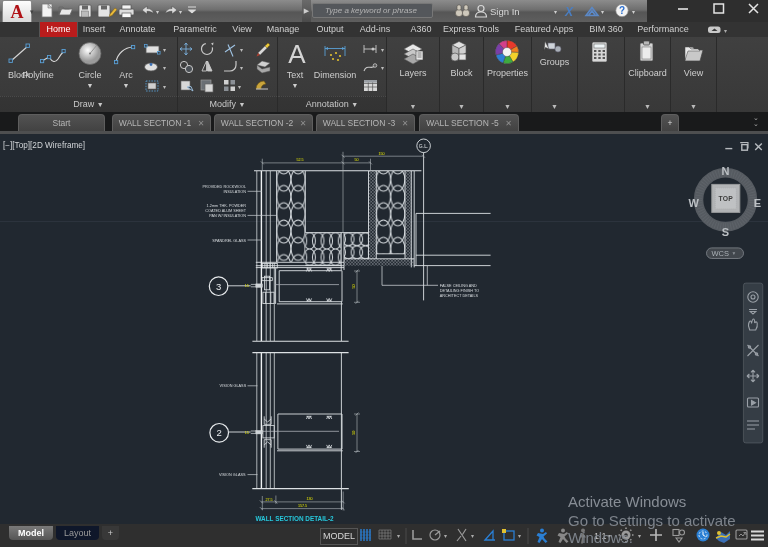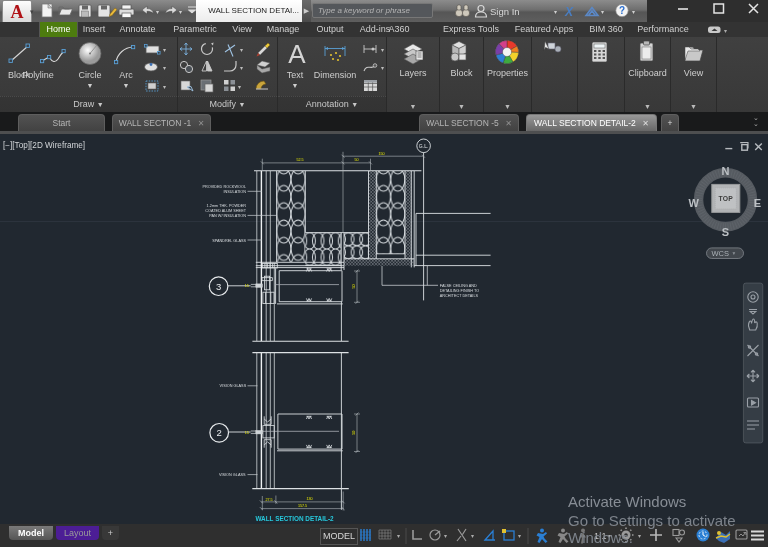--- a/index.html
+++ b/index.html
@@ -5,25 +5,25 @@
   html,body{margin:0;padding:0;}
   body{width:768px;height:547px;overflow:hidden;background:#212830;font-family:"Liberation Sans",sans-serif;position:relative;}
   .abs{position:absolute;}
   
   #titlebar{left:0;top:0;width:768px;height:22px;background:linear-gradient(#8c8c8c,#6e6e6e 45%,#565656 55%,#5e5e5e);}
   #titlebar .dark{position:absolute;left:647px;top:0;width:121px;height:22px;background:#2e2e2e;}
   #logo{left:2px;top:0px;width:28px;height:22px;background:linear-gradient(#fdfdfd,#d8d8d8);border:1px solid #888;border-radius:2px;}
   #logo svg{position:absolute;left:3px;top:1px;}
   #titleplate{left:196px;top:0;width:106px;height:22px;background:linear-gradient(#ffffff,#ececec);color:#1a1a1a;font-size:8px;line-height:22px;text-align:right;padding-right:3px;box-sizing:border-box;white-space:nowrap;}
   #titlearrow{left:302px;top:0;width:9px;height:22px;background:linear-gradient(#6a6a6a,#4a4a4a);color:#ccc;font-size:7px;line-height:22px;text-align:center;}
-  #searchbox{left:312px;top:3px;width:121px;height:15px;background:#54575b;border:1px solid #777;border-radius:2px;box-sizing:border-box;color:#b4b4b4;font-size:8px;font-style:italic;line-height:13px;padding-left:5px;}
+  #searchbox{left:312px;top:3px;width:121px;height:15px;background:#54575b;border:1px solid #777;border-radius:2px;box-sizing:border-box;color:#b4b4b4;font-size:8px;font-style:italic;line-height:13px;padding-left:12px;}
   
   #ribbontabs{left:0;top:22px;width:768px;height:15px;background:#333333;}
   #ribbontabs .tab{position:absolute;top:0;height:15px;color:#cfcfcf;font-size:9px;line-height:15px;text-align:center;}
-  #hometab{background:#4d7c0f;border-left:1px solid #555;border-right:1px solid #555;color:#fff !important;}
+  #hometab{background:#b91c1c;border-left:1px solid #555;border-right:1px solid #555;color:#fff !important;}
   
   #ribbon{left:0;top:37px;width:768px;height:75px;background:linear-gradient(#404040,#383838);}
   .psep{position:absolute;top:0;width:1px;height:75px;background:#2a2a2a;}
   .plabel{position:absolute;top:59px;height:15px;left:0;right:0;color:#c8c8c8;font-size:9px;text-align:center;line-height:15px;background:rgba(0,0,0,0.08);border-top:1px dotted #4a4a4a;}
   .panel{position:absolute;top:0;height:75px;}
   .biglabel{position:absolute;width:100%;text-align:center;top:31px;color:#cfcfcf;font-size:9px;}
   .caret{position:absolute;bottom:2px;left:0;right:0;text-align:center;color:#bbb;font-size:7px;line-height:7px;}
   .toollabel{position:absolute;color:#cfcfcf;font-size:9px;top:33px;width:100%;text-align:center;}
   
   #doctabs{left:0;top:112px;width:768px;height:19px;background:#191a1b;}
@@ -70,21 +70,20 @@
       <rect x="84" y="11" width="9" height="4.5" fill="#fafafa" stroke="#555" stroke-width="0.7"></rect>
 
     <path d="M104 8 l5-4 v2.5 c4 0 6 2 6.5 5 -2-1.8-4-2.2-6.5-2.2 v2.7 z" fill="#d9d9d9" stroke="#444" stroke-width="0.5"></path>
     <text x="118" y="12" fill="#cfcfcf" font-size="6">▾</text>
 
     <path d="M139 8 l-5-4 v2.5 c-4 0-6 2-6.5 5 2-1.8 4-2.2 6.5-2.2 v2.7 z" fill="#d9d9d9" stroke="#444" stroke-width="0.5"></path>
     <text x="141" y="12" fill="#cfcfcf" font-size="6">▾</text>
 
     <path d="M150 5 h8 M154 8 l-3.5 0 3.5 3 3.5-3 z" stroke="#ddd" stroke-width="1" fill="#ddd"></path>
   </svg>
-  <div id="titleplate" class="abs">WALL SECTION DETAI...</div>
   <div id="titlearrow" class="abs">▶</div>
   <div id="searchbox" class="abs">Type a keyword or phrase</div>
   <svg class="abs" style="left:450px;top:2px" width="200" height="18" viewBox="0 0 200 18">
 
     <g fill="#cfc9bc" stroke="#55504a" stroke-width="0.6">
       <circle cx="9" cy="11" r="3.6"></circle>
         <circle cx="16" cy="11" r="3.6"></circle>
         <rect x="7" y="3" width="4" height="5" rx="1.5"></rect>
         <rect x="14" y="3" width="4" height="5" rx="1.5"></rect>
     </g>
@@ -111,21 +110,21 @@
 </div>
 <div id="ribbontabs" class="abs">
   <div class="tab" id="hometab" style="left:39px;width:37px;">Home</div>
   <div class="tab" style="left:80px;width:28px;">Insert</div>
   <div class="tab" style="left:115px;width:45px;">Annotate</div>
   <div class="tab" style="left:168px;width:54px;">Parametric</div>
   <div class="tab" style="left:228px;width:28px;">View</div>
   <div class="tab" style="left:262px;width:42px;">Manage</div>
   <div class="tab" style="left:311px;width:38px;text-align:center;">Output</div>
   <div class="tab" style="left:355px;width:40px;">Add-ins</div>
-  <div class="tab" style="left:384px;width:30px;">A360</div>
+  <div class="tab" style="left:406px;width:30px;">A360</div>
   <div class="tab" style="left:437px;width:68px;">Express Tools</div>
   <div class="tab" style="left:508px;width:72px;">Featured Apps</div>
   <div class="tab" style="left:584px;width:44px;">BIM 360</div>
   <div class="tab" style="left:632px;width:62px;">Performance</div>
   <svg class="abs" style="left:708px;top:3px" width="24" height="10" viewBox="0 0 24 10">
       <rect x="0" y="1.5" width="12.5" height="6.5" rx="2.5" fill="#c9c9c9"></rect>
       <path d="M3.5 6 l3 -2.5 3 2.5 z" fill="#3a3a3a"></path>
       <text x="16" y="8" fill="#aaa" font-size="6">▾</text>
     </svg>
 </div>
@@ -154,20 +153,24 @@
       <div class="caret">▼</div>
     </div>
   <div class="panel" style="left:440px;width:43px">
       <div class="biglabel">Block</div>
       <div class="caret">▼</div>
     </div>
   <div class="panel" style="left:484px;width:47px">
       <div class="biglabel">Properties</div>
       <div class="caret">▼</div>
     </div>
+  <div class="panel" style="left:532px;width:45px">
+      <div class="biglabel" style="top:20px">Groups</div>
+      <div class="caret">▼</div>
+    </div>
   <div class="panel" style="left:625px;width:45px">
       <div class="biglabel">Clipboard</div>
       <div class="caret">▼</div>
     </div>
   <div class="panel" style="left:671px;width:45px">
       <div class="biglabel">View</div>
       <div class="caret">▼</div>
     </div>
   <div class="toollabel" style="left:0px;width:38px;">Block</div>
   <div class="toollabel" style="left:19px;width:38px;">Polyline</div>
@@ -330,30 +333,31 @@
     <g>
       <path d="M685 10 h8 l2 3 h8 v0 l-3 11 h-15 z" fill="#c8c8c8" stroke="#444" stroke-width="0.7"></path>
       <path d="M685 10 v13 l3 -9 h12 l-2 -2 h-7 l-2 -2 z" fill="#e8e8e8" stroke="#444" stroke-width="0.5"></path>
     </g>
 
   </svg>
 </div>
 <div id="doctabs" class="abs">
   <div class="dtab" style="left:18px;width:87px;">Start</div>
   <div class="dtab" style="left:112px;width:99px;">WALL SECTION -1 <span class="x">✕</span></div>
+  <div class="dtab" style="left:214px;width:99px;">WALL SECTION -2 <span class="x">✕</span></div>
+  <div class="dtab" style="left:316px;width:99px;">WALL SECTION -3 <span class="x">✕</span></div>
   <div class="dtab" style="left:419px;width:100px;">WALL SECTION -5 <span class="x">✕</span></div>
-  <div class="dtab" style="left:526px;width:131px;background:linear-gradient(#989898,#5e5e5e);color:#fff;border-color:#777">WALL SECTION DETAIL-2 <span class="x" style="color:#ddd">✕</span></div>
   <div class="dtab" style="left:661px;width:18px;color:#ddd;">+</div>
   <div class="abs" style="left:753px;top:3px;color:#aaa;font-size:7px;line-height:6px;text-align:center">⌄<br>⌄</div>
 </div>
 <div id="tabstrip-bottom" class="abs"></div>
 <div id="canvas" class="abs"></div>
 <div id="statusbar" class="abs">
   <div class="ltab" style="left:9px;width:44px;background:linear-gradient(#7a7a7a,#555);color:#fff;font-weight:bold;">Model</div>
-  <div class="ltab" style="left:56px;width:43px;background:#4c1d95;color:#9a9a9a;">Layout</div>
+  <div class="ltab" style="left:56px;width:43px;background:#0f172a;color:#9a9a9a;">Layout</div>
   <div class="ltab" style="left:102px;width:17px;background:#383838;color:#ccc;">+</div>
   <div class="abs" style="left:320px;top:4px;width:36px;height:15px;border:1px solid #555;color:#d8d8d8;font-size:9px;text-align:center;line-height:15px;">MODEL</div>
   <svg class="abs" style="left:358px;top:2px" width="410" height="20" viewBox="0 0 410 20">
 
     <g stroke="#2a7fd4" stroke-width="1.4">
         <path d="M3 3 v12 M6 3 v12 M9 3 v12 M12 3 v12"></path>
         <path d="M2 6 h11 M2 9 h11 M2 12 h11" stroke-width="0.5"></path>
       </g>
 
     <g stroke="#8a8a8a" stroke-width="0.6">

